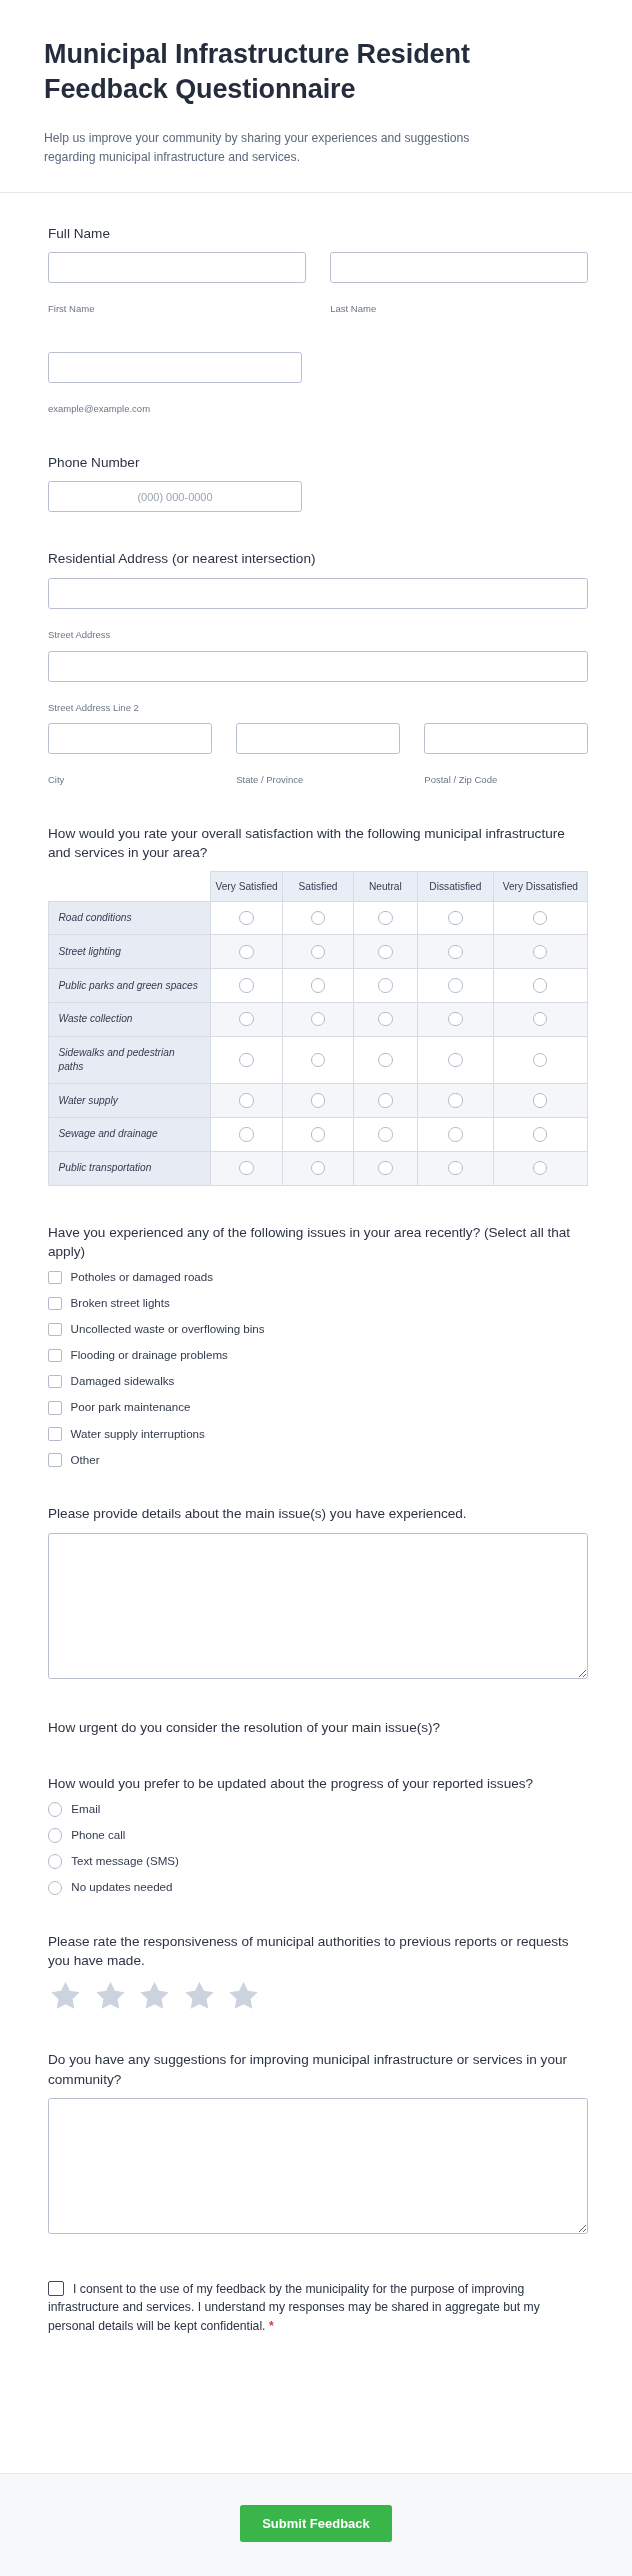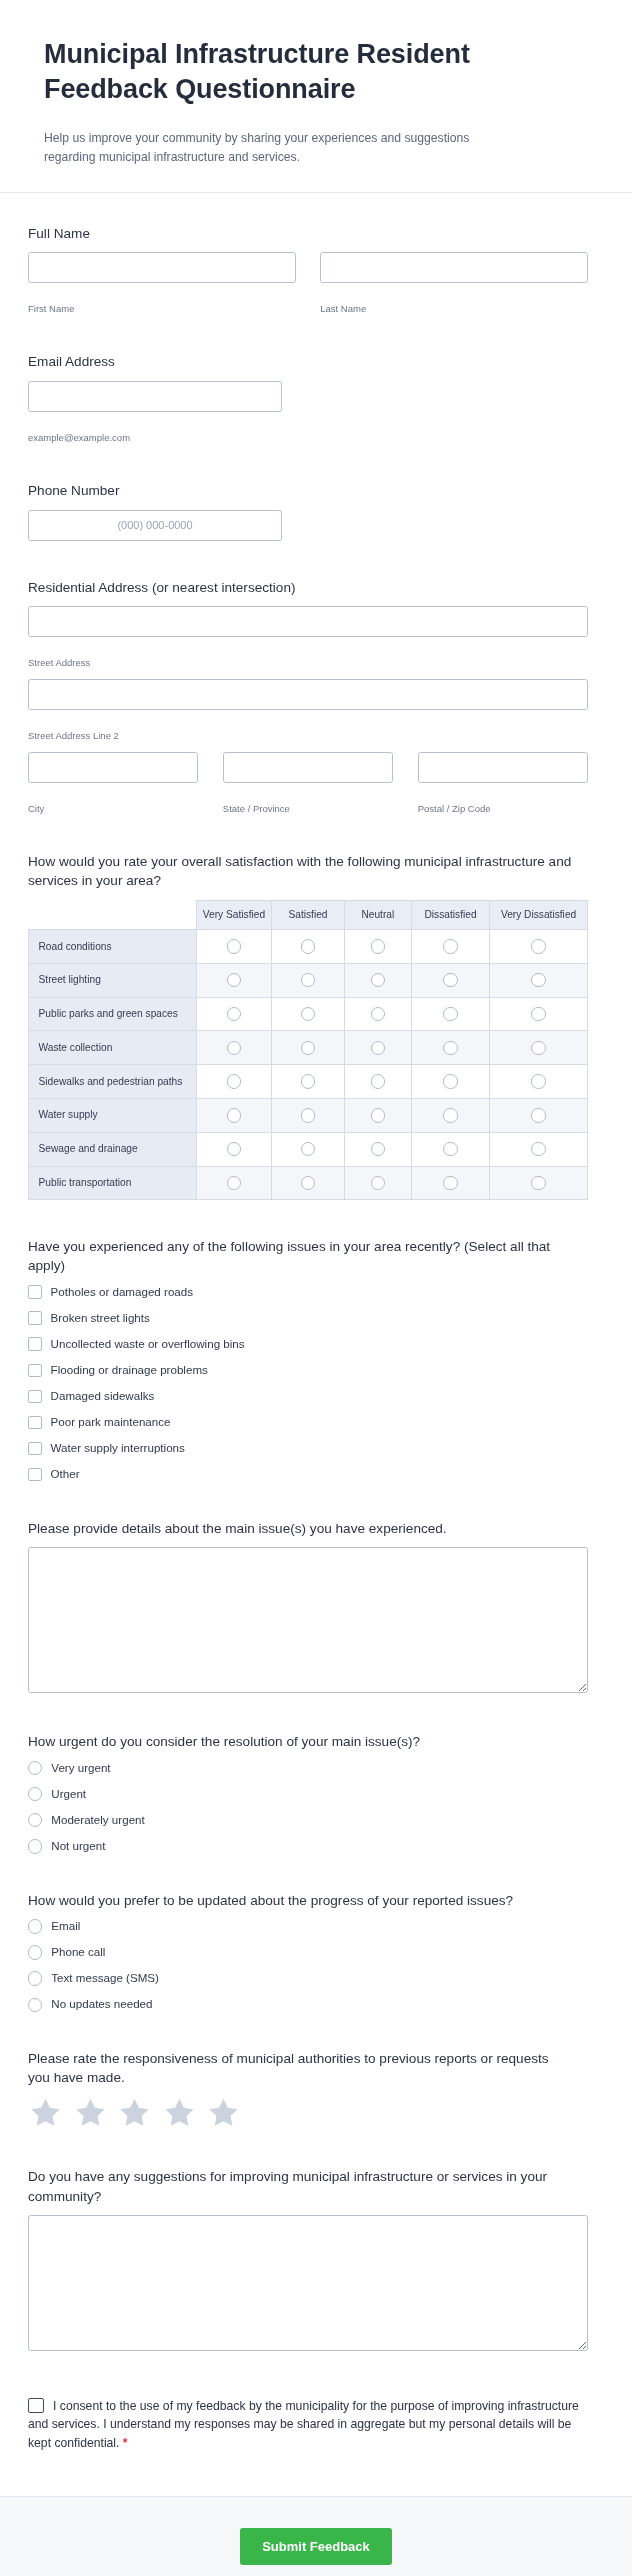--- a/index.html
+++ b/index.html
@@ -17,21 +17,21 @@
     font-size: 27px; line-height: 1.3; font-weight: 700;
     color: #252d3d; letter-spacing: -0.1px; max-width: 517px;
   }
   .form-subtitle {
     margin-top: 22px; font-size: 12.2px; line-height: 1.55;
     color: #5c687c; max-width: 476px; font-weight: 400;
   }
   .divider { border: none; border-top: 0.7px solid #e6e9ef; width: 100%; }
 
   
-  .content { padding: 0 44px 44px 28px; flex: 1; }
+  .content { padding: 0 44px 44px 48px; flex: 1; }
   .question { margin-top: 37px; }
   .question:first-child { margin-top: 31px; }
   .q-label {
     display: block; font-size: 13.6px; line-height: 1.4; font-weight: 500;
     color: #2c3345; margin-bottom: 9.5px; max-width: 545px;
   }
 
   .row { display: flex; gap: 24.5px; }
   .row .field { flex: 1; }
   .field-block { margin-bottom: 9.5px; }
@@ -52,21 +52,21 @@
   .matrix col.c3 { width: 12%; } .matrix col.c4 { width: 14%; }
   .matrix col.c5 { width: 17.5%; }
   .matrix th, .matrix td { border: 0.7px solid #d6dbe4; }
   .matrix thead th {
     background: var(--matrix-header-bg, #e9edf5); font-size: 10.2px; font-weight: 500;
     color: #333c50; text-align: center; padding: 7.5px 4.1px; line-height: 1.3;
   }
   .matrix th.corner { background: #ffffff; border: none; border-right: 0.7px solid #d6dbe4; border-bottom: 0.7px solid #d6dbe4; }
   .matrix tbody th.row-label {
     background: var(--matrix-label-bg, #e7ebf4); font-size: 10.2px; font-weight: 400;
-    color: #333c50; text-align: left; padding: 9.5px 9.5px; line-height: 1.35;
+    color: #333c50; text-align: left; padding: 9.5px 9.5px; line-height: 1.35; font-style: italic;
   }
   .matrix tbody td { background: #ffffff; text-align: center; padding: 8.2px 0; vertical-align: middle; }
   .matrix tbody tr:nth-child(even) td { background: var(--matrix-alt-row-bg, #f4f6fa); }
 
   .radio {
     display: inline-block; width: 14.3px; height: 14.3px; border-radius: 50%;
     border: 0.7px solid #b3bbc9; background: #fff; vertical-align: middle;
   }
   .checkbox {
     display: inline-block; width: 13.6px; height: 13.6px; border-radius: 2px;
@@ -127,21 +127,20 @@
           <div class="sublabel">First Name</div>
         </div>
         <div class="field">
           <input type="text" class="text-input" style="">
           <div class="sublabel">Last Name</div>
         </div>
       </div>
     </section>
 
     <section class="question">
-      <span class="q-label">Email Address</span>
       <input type="text" class="text-input half-width" style="">
       <div class="sublabel">example@example.com</div>
     </section>
 
     <section class="question">
       <span class="q-label">Phone Number</span>
       <input type="text" class="text-input half-width" placeholder="(000) 000-0000" style="">
     </section>
 
     <section class="question">
@@ -298,38 +297,20 @@
       </div>
     </section>
 
     <section class="question">
       <span class="q-label">Please provide details about the main issue(s) you have experienced.</span>
       <textarea class="textarea" style=""></textarea>
     </section>
 
     <section class="question">
       <span class="q-label">How urgent do you consider the resolution of your main issue(s)?</span>
-      <div class="options">
-        <div class="option">
-          <span class="radio"></span>
-          <span class="option-label">Very urgent</span>
-        </div>
-        <div class="option">
-          <span class="radio"></span>
-          <span class="option-label">Urgent</span>
-        </div>
-        <div class="option">
-          <span class="radio"></span>
-          <span class="option-label">Moderately urgent</span>
-        </div>
-        <div class="option">
-          <span class="radio"></span>
-          <span class="option-label">Not urgent</span>
-        </div>
-      </div>
     </section>
 
     <section class="question">
       <span class="q-label">How would you prefer to be updated about the progress of your reported issues?</span>
       <div class="options">
         <div class="option">
           <span class="radio"></span>
           <span class="option-label">Email</span>
         </div>
         <div class="option">

